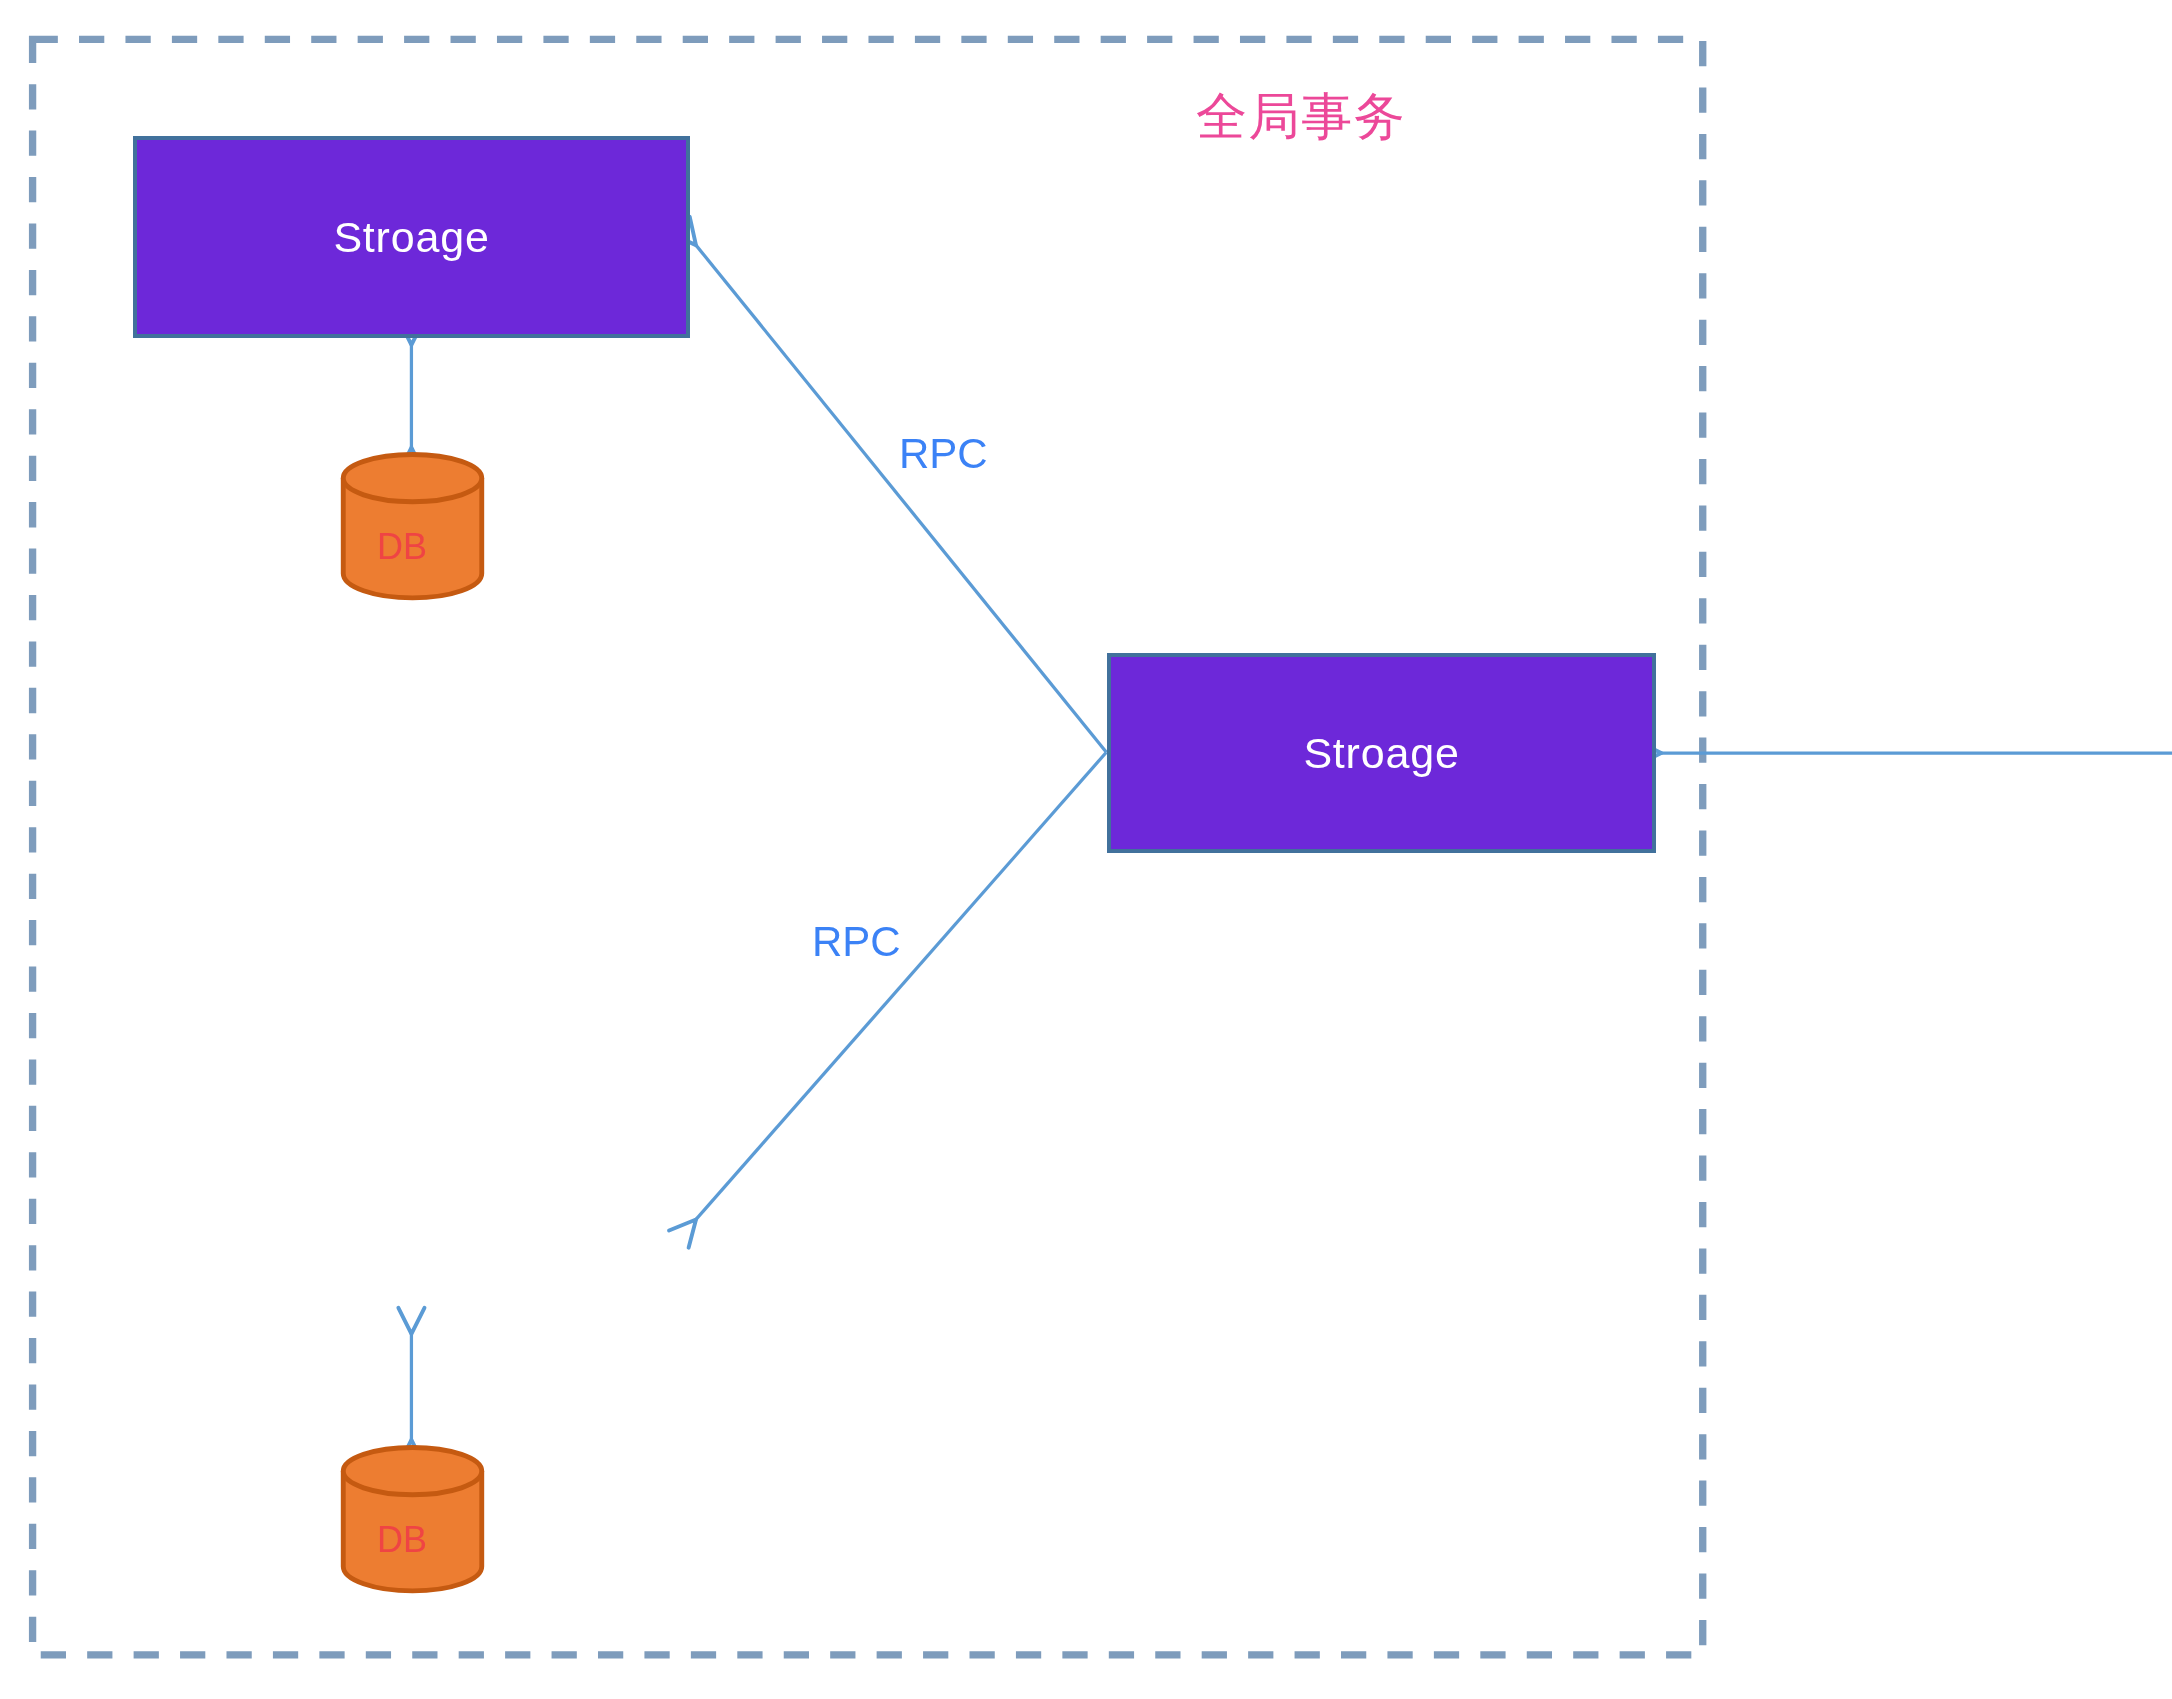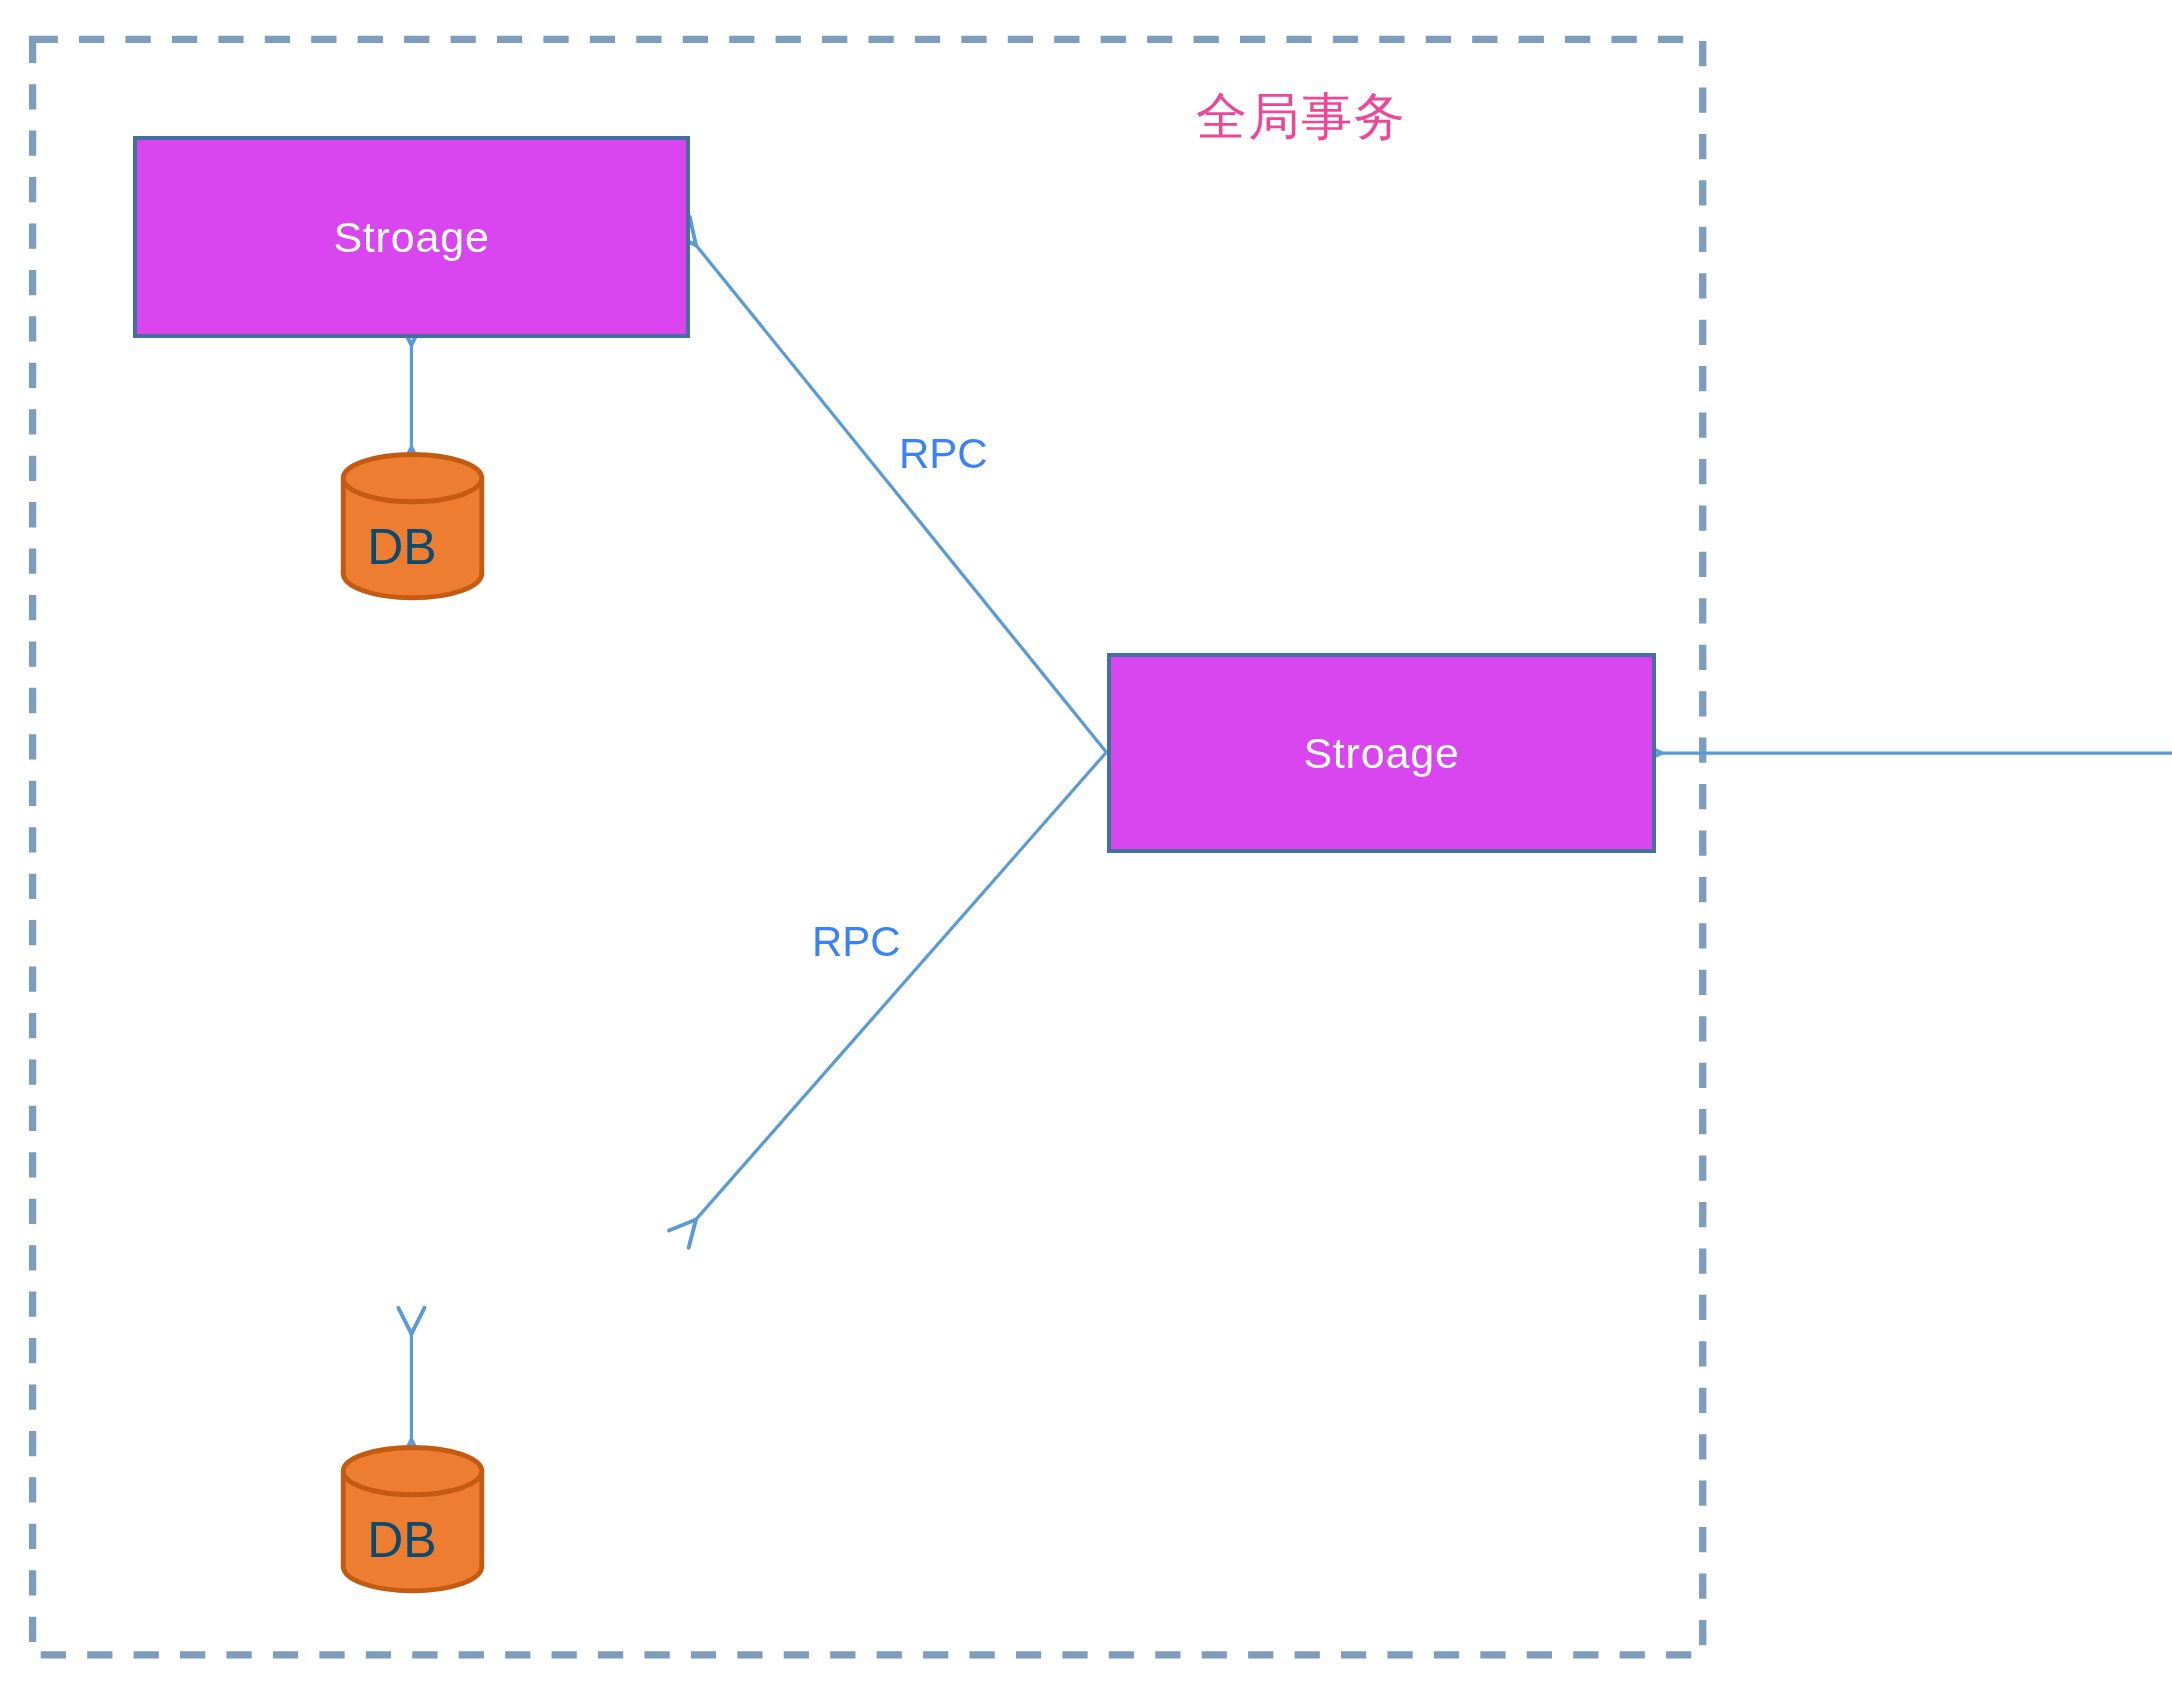--- a/index.html
+++ b/index.html
@@ -18,21 +18,21 @@
   #connector-layer {
     position: absolute;
     left: 0; top: 0;
     width: 2172px;
     height: 1700px;
     z-index: 1;
   }
   .node {
     position: absolute;
     z-index: 2;
-    background: #d946ef;
+    background: #6d28d9;
     border: 4.1px solid #41719C;
     box-sizing: border-box;
     display: flex;
     align-items: center;
     justify-content: center;
     color: #ffffff;
     font-size: 43px;
     letter-spacing: 0.8px;
   }
   .node-storage  { left: 133px;  top: 136px;  width: 557px; height: 202px; }
@@ -48,22 +48,22 @@
   .cyl-order   { left: 340px; top: 1444px; }
   .cylinder svg { position: absolute; left: 0; top: 0; }
   .cyl-label {
     position: absolute;
     left: 0; top: 51px;
     width: 124px;
     height: 90px;
     display: flex;
     align-items: center;
     justify-content: center;
-    color: #0c4a6e;
-    font-size: 50px;
+    color: #ef4444;
+    font-size: 36px;
   }
   .diagram-title {
     position: absolute;
     z-index: 2;
     left: 1196px;
     top: 83px;
     font-size: 51px;
     color: #ec4899;
     letter-spacing: 1.6px;
     white-space: nowrap;

